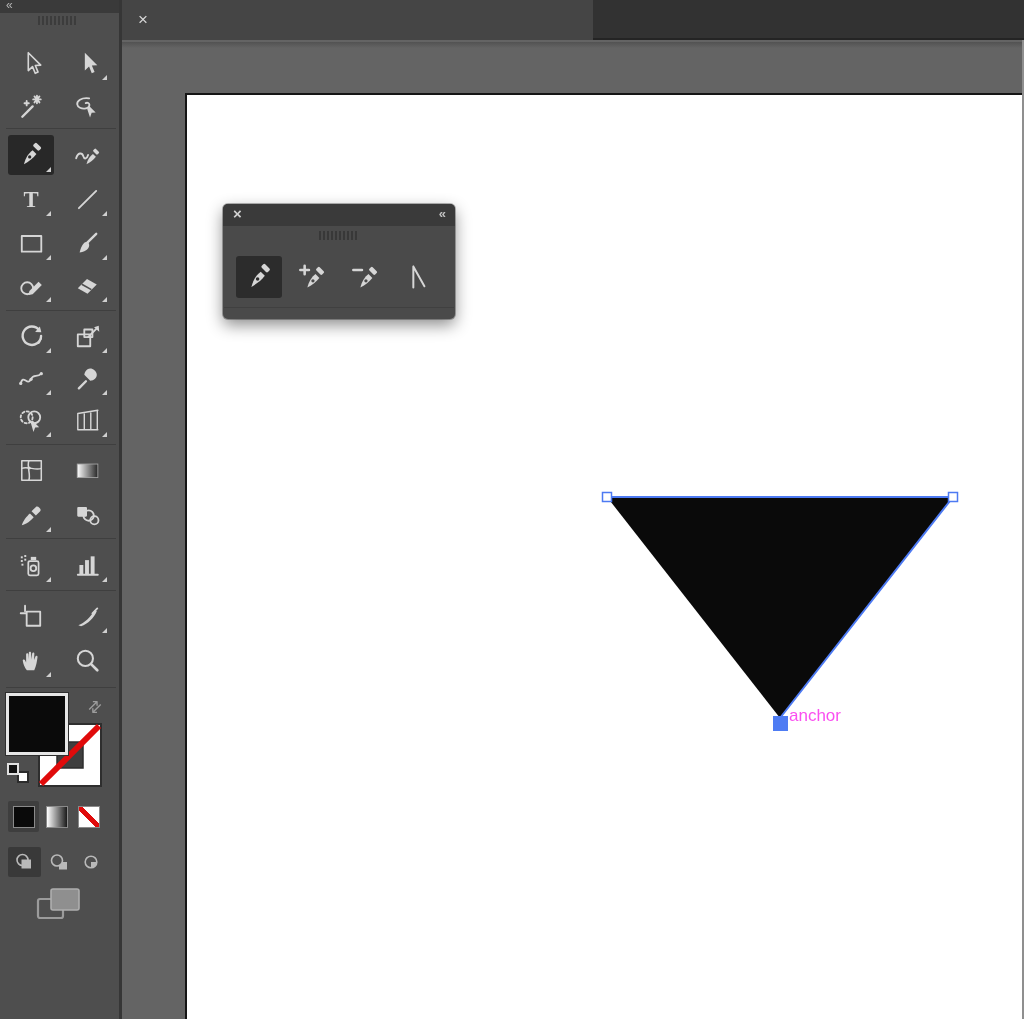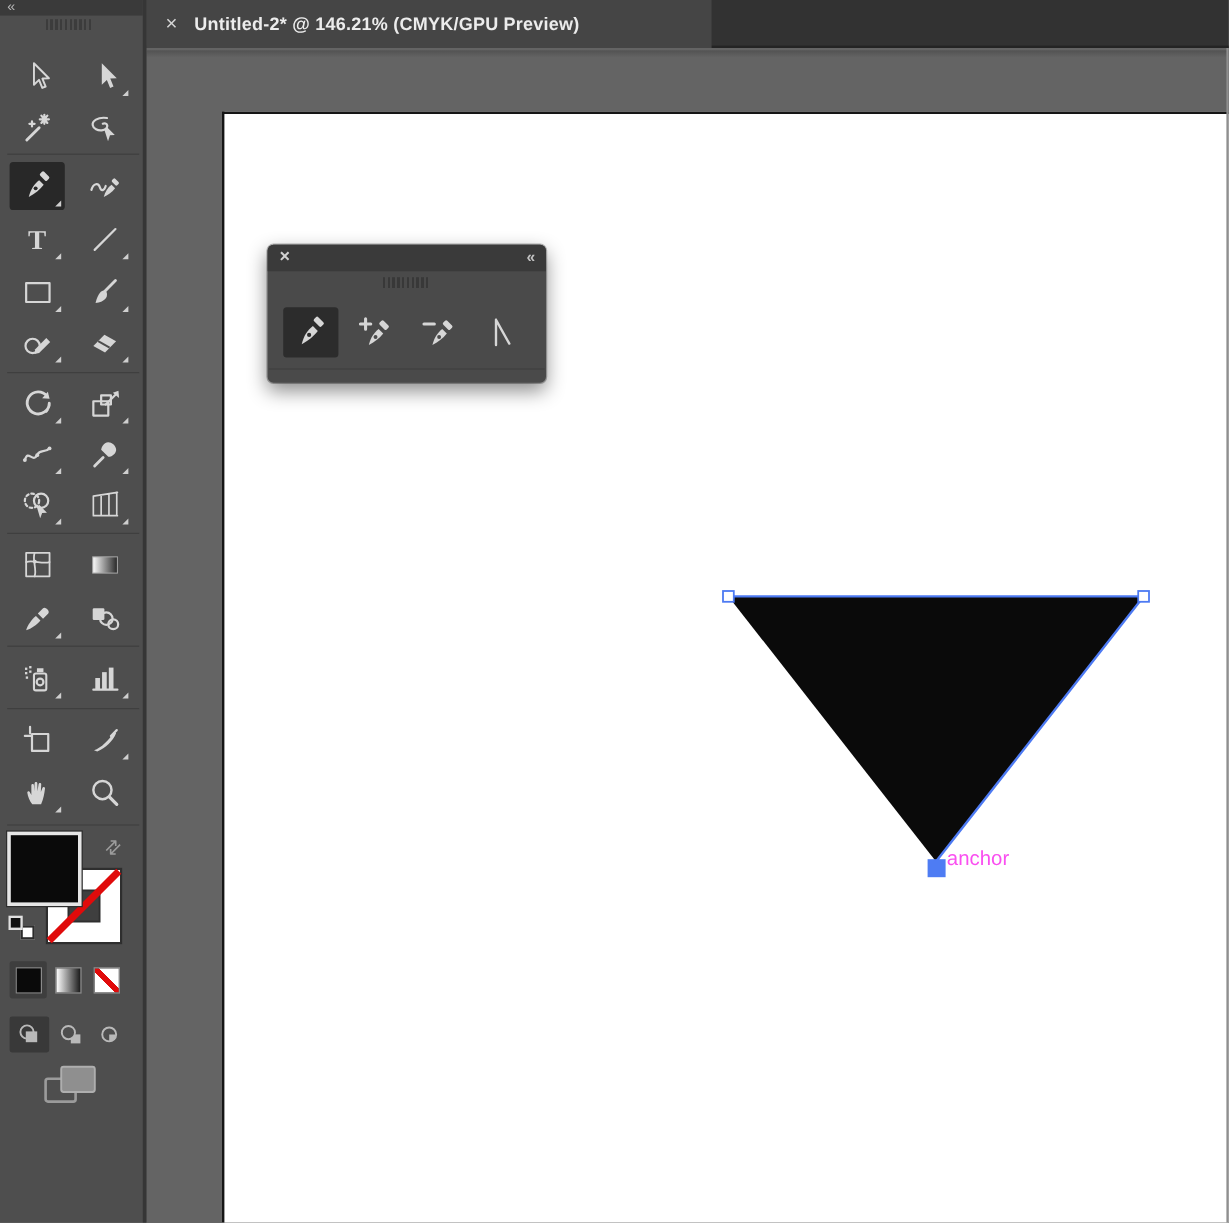--- a/index.html
+++ b/index.html
@@ -349,21 +349,20 @@
       <svg width="46" height="38" viewBox="0 0 46 38">
         <rect x="2" y="13" width="25" height="19" rx="2" fill="none" stroke="#9b9b9b" stroke-width="2.2"></rect>
         <rect x="15" y="3" width="28" height="21" rx="2" fill="#8f8f8f" stroke="#aeaeae" stroke-width="1.6"></rect>
       </svg>
     </div>
   </div>
 
   <div class="tabbar">
     <div class="tab">
       <span class="tab-close">×</span>
-      <span class="tab-title">Untitled-2* @ 146.21% (CMYK/GPU Preview)</span>
     </div>
   </div>
 
   <div class="pasteboard">
     <div class="artboard"></div>
   </div>
   <div class="right-edge"></div>
 
   <svg class="artwork">
     <polygon fill="#0a0a0a" points="607,497 953,497 780,718"></polygon>

